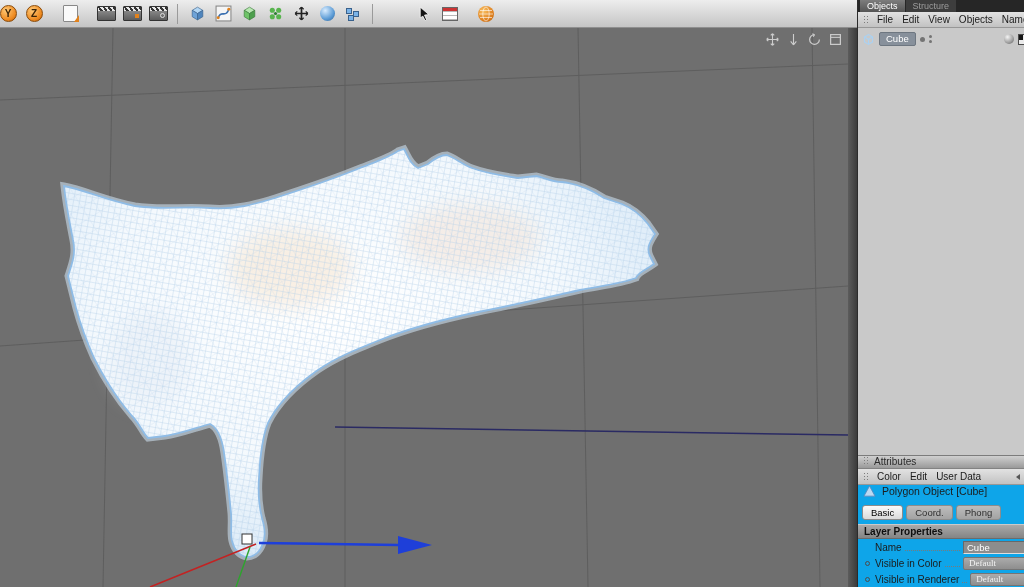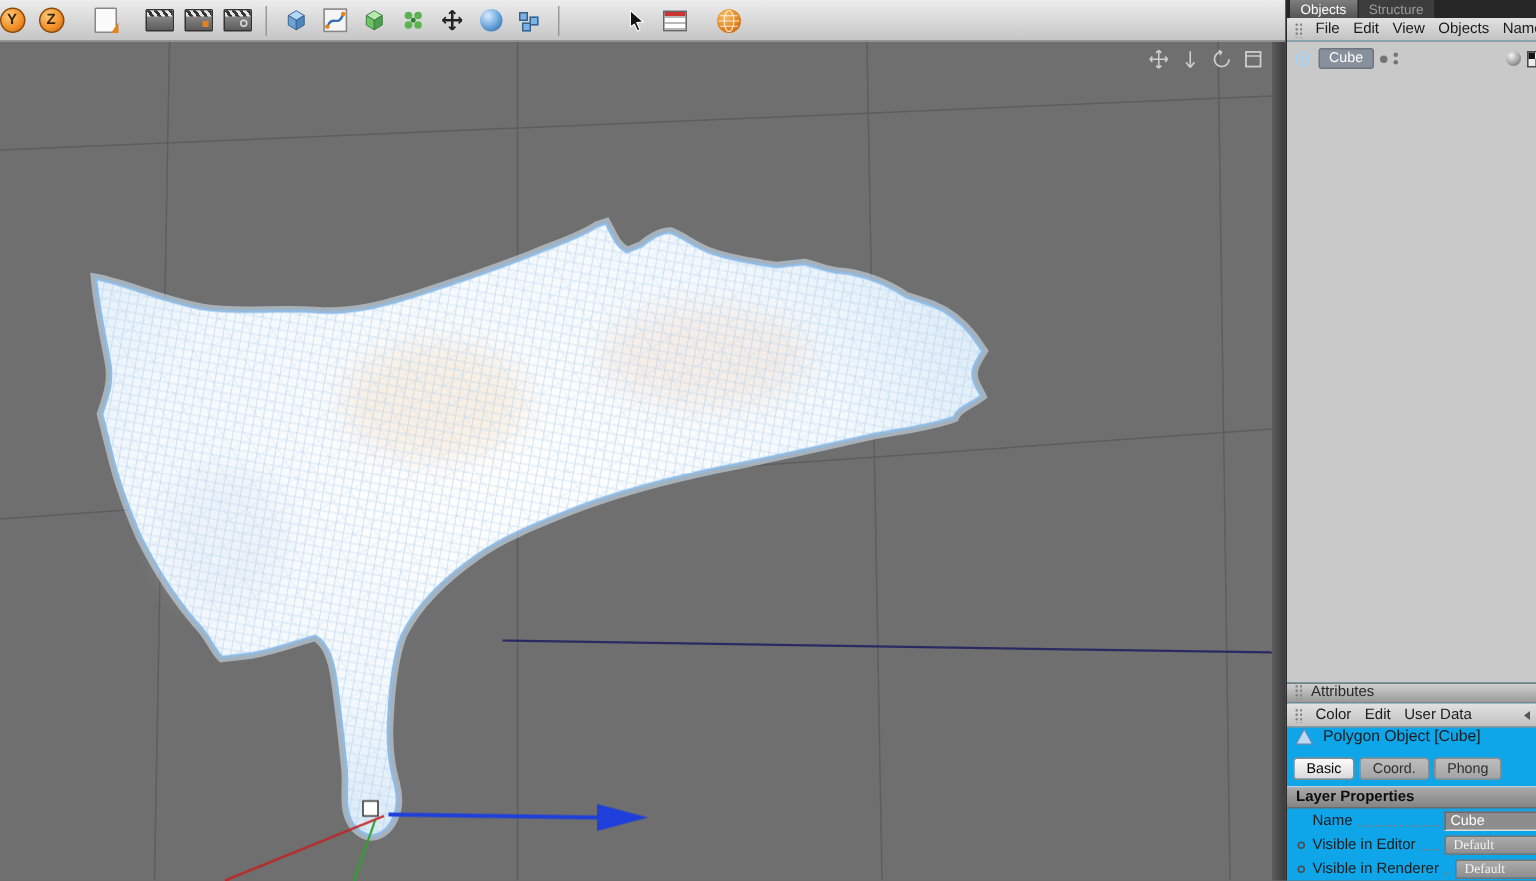--- a/index.html
+++ b/index.html
@@ -337,21 +337,21 @@
   <div class="prow">
     <span class="key"></span>
     <span class="plabel">Name</span>
     <span class="leader"></span>
     <input class="pinput" value="Cube" style="">
   </div>
   <div class="prow">
     <span class="key">
         <span class="kcirc"></span>
       </span>
-    <span class="plabel">Visible in Editor</span>
+    <span class="plabel">Visible in Color</span>
     <span class="leader"></span>
     <button class="pchip">Default</button>
   </div>
   <div class="prow">
     <span class="key">
         <span class="kcirc"></span>
       </span>
     <span class="plabel">Visible in Renderer</span>
     <span class="leader"></span>
     <button class="pchip">Default</button>

